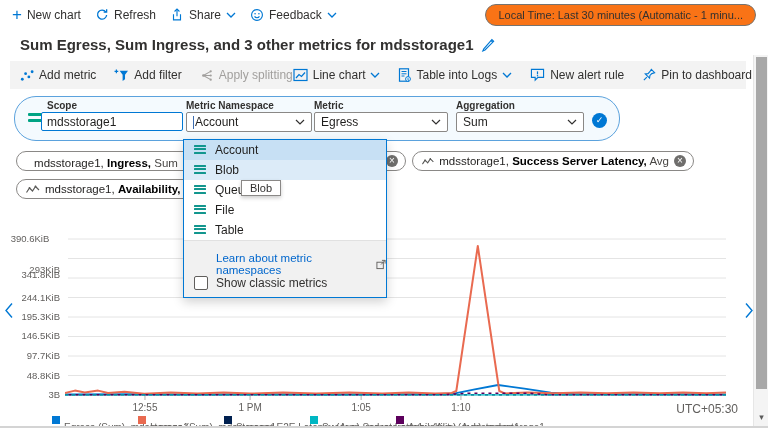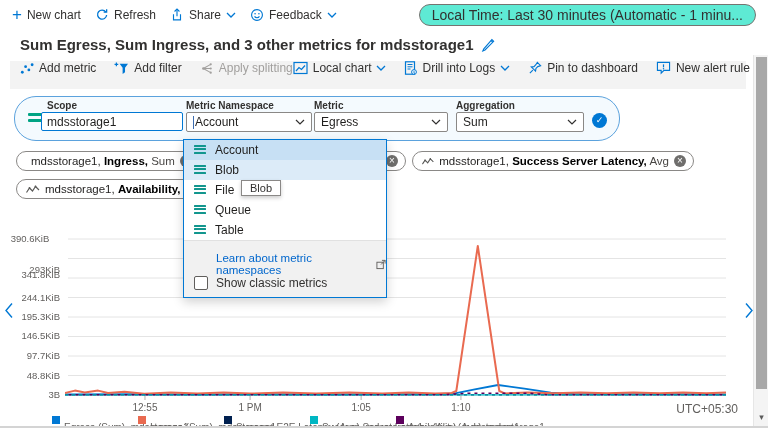--- a/index.html
+++ b/index.html
@@ -13,29 +13,29 @@
   .abs{position:absolute;}
   svg{display:block;}
 
   
   #topbar{left:0;top:0;width:768px;height:30px;display:flex;align-items:center;gap:14px;padding-left:12px;box-sizing:border-box;}
   .tb-item{display:flex;align-items:center;gap:5px;cursor:pointer;color:#323130;white-space:nowrap;}
   .plus-glyph{color:#0078d4;font-size:17px;font-weight:400;line-height:14px;}
   #local-time-pill{
     position:absolute;right:12px;top:4px;height:20px;line-height:20px;
     border:1px solid #75737-1;border:1px solid #757370;border-radius:12px;
-    padding:0 12px;font-size:14px;color:#323130;background:#5eead4;white-space:nowrap;
+    padding:0 12px;font-size:11px;color:#323130;background:#f97316;white-space:nowrap;
   }
 
   
   #titlebar{left:20px;top:36px;display:flex;align-items:center;gap:8px;}
   #page-title{font-size:15px;font-weight:700;color:#323130;}
 
   
-  #toolbar2{left:10px;top:61px;width:736px;height:28px;background:#f3f3f3;display:flex;align-items:flex-start;justify-content:space-between;padding:0 10px;box-sizing:border-box;}
+  #toolbar2{left:10px;top:61px;width:736px;height:28px;background:#f3f3f3;display:flex;align-items:center;justify-content:space-between;padding:0 10px;box-sizing:border-box;}
   .tbar-group{display:flex;align-items:center;gap:18px;}
   .tb2-item{display:flex;align-items:center;gap:5px;cursor:pointer;white-space:nowrap;color:#323130;}
   .tb2-item.disabled{color:#a19f9d;cursor:default;}
   .more-dots{color:#605e5c;font-weight:700;letter-spacing:2px;font-size:12px;}
 
   
   #metric-card{left:14px;top:96px;width:604px;height:43px;background:#f4fafe;border:1px solid #5ba2dd;border-radius:22px;}
   .field-label{position:absolute;top:3px;font-size:10px;font-weight:700;color:#323130;}
   .drag-handle{position:absolute;left:13px;top:16px;width:16px;}
   .drag-handle i{display:block;height:3px;background:#00a383;border-radius:1px;margin-bottom:3px;}
@@ -160,51 +160,51 @@
       </svg>
       <span>Apply splitting</span>
     </div>
   </div>
   <div class="tbar-group">
     <div class="tb2-item">
       <svg width="15" height="14" viewBox="0 0 15 14">
         <rect x="1" y="1.5" width="13" height="11" fill="none" stroke="#0078d4" stroke-width="1.2"></rect>
         <polyline points="3,10 6,6.5 8.5,8.5 12,4.5" fill="none" stroke="#0078d4" stroke-width="1.2"></polyline>
       </svg>
-      <span>Local chart</span>
+      <span>Line chart</span>
       <svg width="10" height="6" viewBox="0 0 10 6">
         <polyline points="1,1 5,5 9,1" fill="none" stroke="#0078d4" stroke-width="1.3"></polyline>
       </svg>
     </div>
     <div class="tb2-item">
       <svg width="13" height="14" viewBox="0 0 13 14">
         <rect x="1.5" y="0.8" width="9" height="12.4" fill="none" stroke="#0078d4" stroke-width="1.2"></rect>
         <path d="M3.5 3.5h5M3.5 5.8h5M3.5 8h3" stroke="#0078d4" stroke-width="1"></path>
         <circle cx="10" cy="11" r="2.4" fill="#fff" stroke="#0078d4" stroke-width="1"></circle>
         <path d="M10 9.8v2.2l1 .6" stroke="#0078d4" stroke-width="0.9" fill="none"></path>
       </svg>
-      <span>Drill into Logs</span>
+      <span>Table into Logs</span>
       <svg width="10" height="6" viewBox="0 0 10 6">
         <polyline points="1,1 5,5 9,1" fill="none" stroke="#0078d4" stroke-width="1.3"></polyline>
       </svg>
-    </div>
-    <div class="tb2-item">
-      <svg width="14" height="14" viewBox="0 0 15 15">
-        <path d="M10 1.5 13.5 5l-3 1-2 2-.4 2.9-4.6-4.5 2.9-.4 2-2z" fill="none" stroke="#0078d4" stroke-width="1.2"></path>
-        <path d="M5.2 9.8 2 13" stroke="#0078d4" stroke-width="1.2"></path>
-      </svg>
-      <span>Pin to dashboard</span>
     </div>
     <div class="tb2-item">
       <svg width="15" height="14" viewBox="0 0 16 15">
         <path d="M1.5 1.5h13v8.5H8.5l-3 3v-3H1.5z" fill="none" stroke="#0078d4" stroke-width="1.2"></path>
         <path d="M8 3.6v3.2" stroke="#0078d4" stroke-width="1.3"></path>
         <circle cx="8" cy="8.3" r="0.8" fill="#0078d4"></circle>
       </svg>
       <span>New alert rule</span>
+    </div>
+    <div class="tb2-item">
+      <svg width="14" height="14" viewBox="0 0 15 15">
+        <path d="M10 1.5 13.5 5l-3 1-2 2-.4 2.9-4.6-4.5 2.9-.4 2-2z" fill="none" stroke="#0078d4" stroke-width="1.2"></path>
+        <path d="M5.2 9.8 2 13" stroke="#0078d4" stroke-width="1.2"></path>
+      </svg>
+      <span>Pin to dashboard</span>
     </div>
     <div class="tb2-item">
       <span class="more-dots">...</span>
     </div>
   </div>
 </div>
 
 <div id="metric-card" class="abs">
   <div class="drag-handle">
       <i></i>
@@ -235,21 +235,21 @@
   <div class="select" style="left:441px;width:128px;">
     <span>Sum</span>
     <svg class="caret" width="10" height="6" viewBox="0 0 10 6">
       <polyline points="1,1 5,5 9,1" fill="none" stroke="#323130" stroke-width="1.2"></polyline>
     </svg>
   </div>
 
   <div id="check-circle">✓</div>
 </div>
 
-<div class="pill" style="left:16px;top:151px;width:178px;">
+<div class="pill" style="left:16px;top:151px;width:178px;flex-direction:column;">
   <svg width="14" height="9" viewBox="0 0 14 9">
     <polyline points="0.5,7.5 3.5,3 6.5,6 9.5,1.5 13,5" fill="none" stroke="#5a5a58" stroke-width="1.2"></polyline>
     <circle cx="3.5" cy="3" r="0.9" fill="#5a5a58"></circle>
       <circle cx="9.5" cy="1.5" r="0.9" fill="#5a5a58"></circle>
   </svg>
   <span><span class="scope-txt">mdsstorage1,</span>
   <span class="metric-txt">Ingress,</span>
   <span class="agg-txt">Sum</span></span>
   <span class="close-dot">×</span>
 </div>
@@ -304,29 +304,29 @@
         <i></i>
       </span>
     <span>Blob</span>
   </div>
   <div class="ns-item">
     <span class="ns-icon">
         <i></i>
         <i></i>
         <i></i>
       </span>
-    <span>File</span>
+    <span>Queue</span>
   </div>
   <div class="ns-item">
     <span class="ns-icon">
         <i></i>
         <i></i>
         <i></i>
       </span>
-    <span>Queue</span>
+    <span>File</span>
   </div>
   <div class="ns-item">
     <span class="ns-icon">
         <i></i>
         <i></i>
         <i></i>
       </span>
     <span>Table</span>
   </div>
   <div id="ns-footer">

